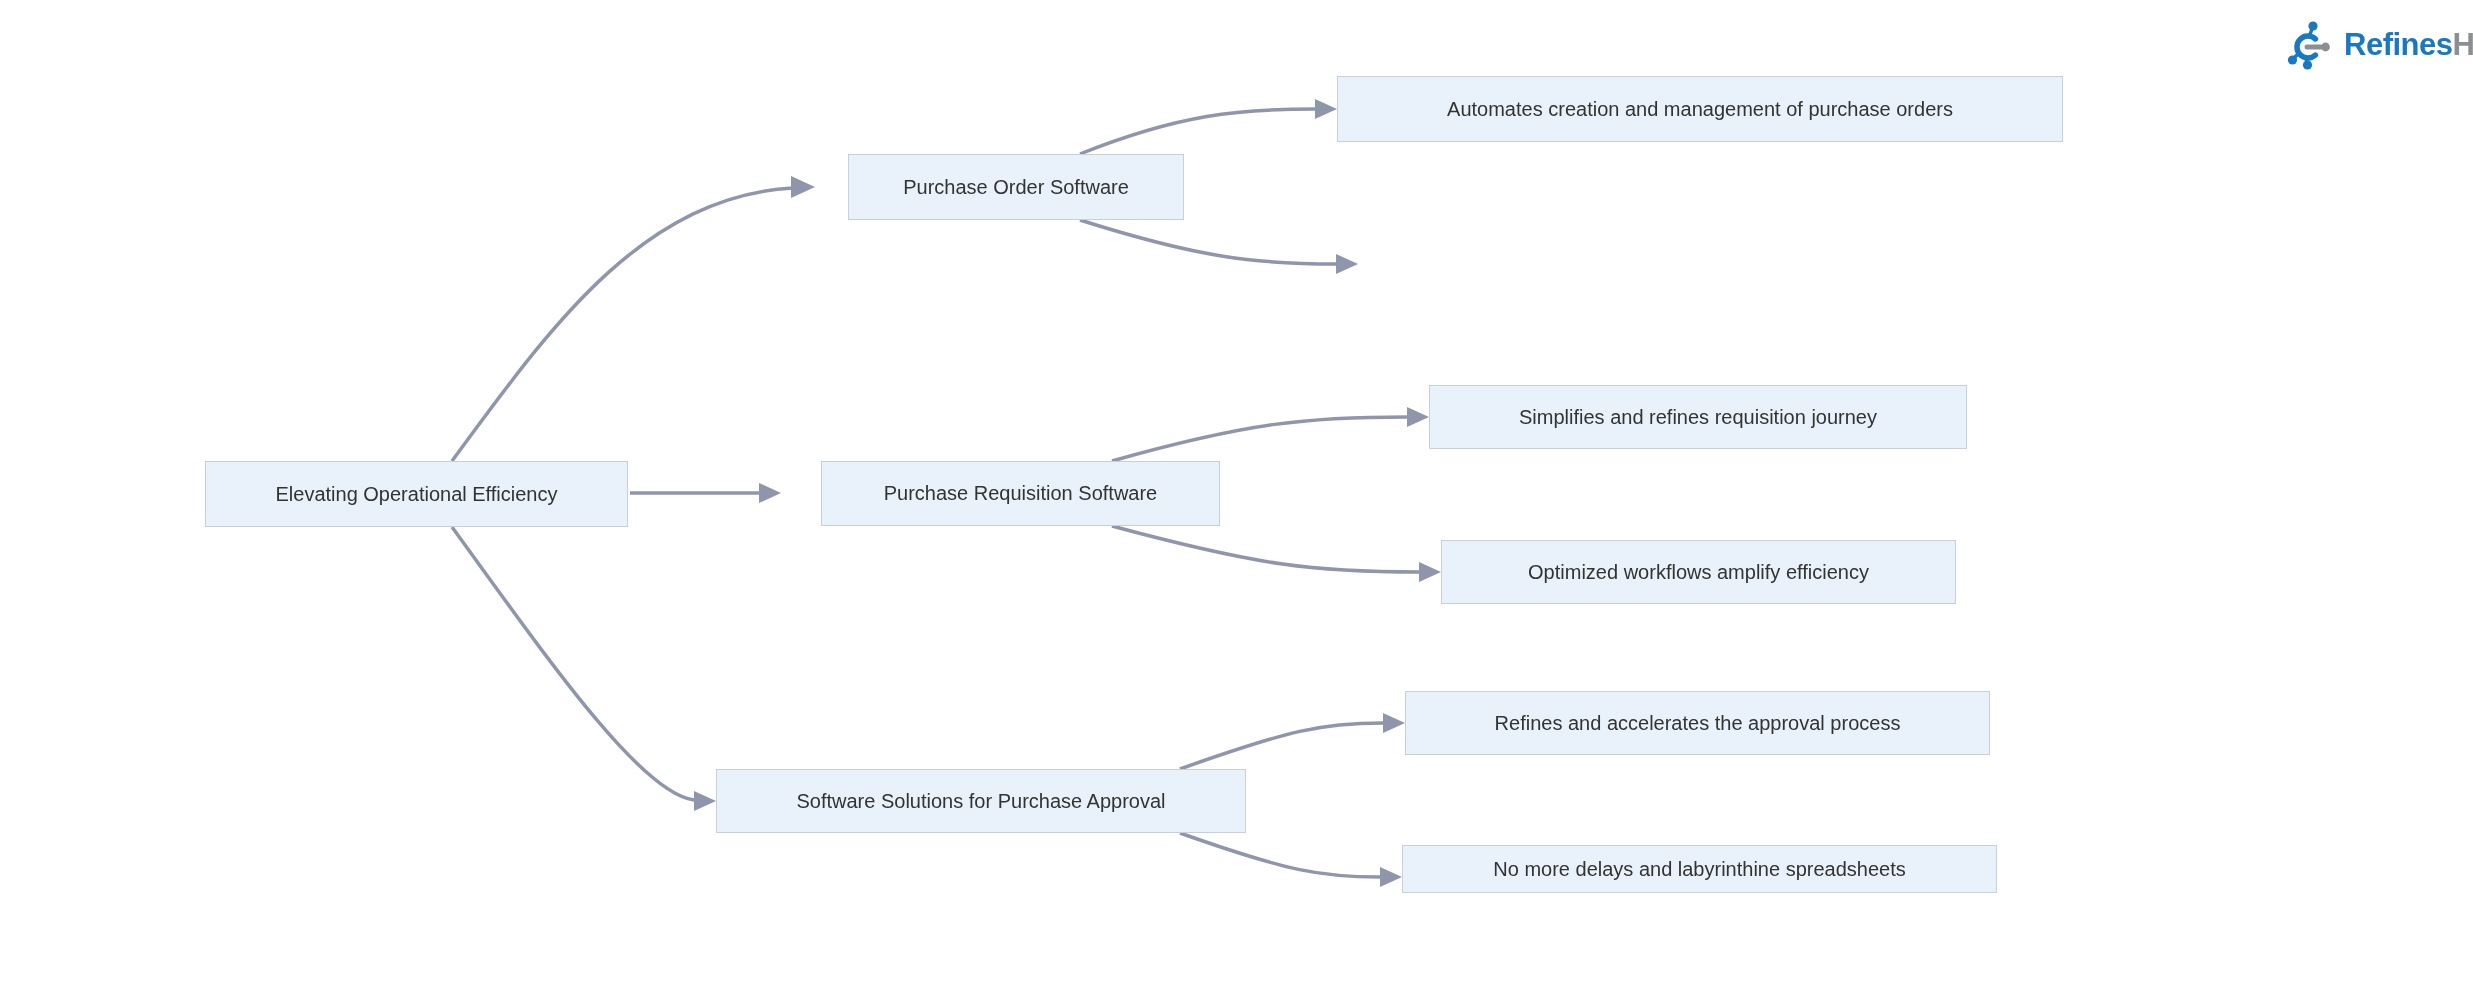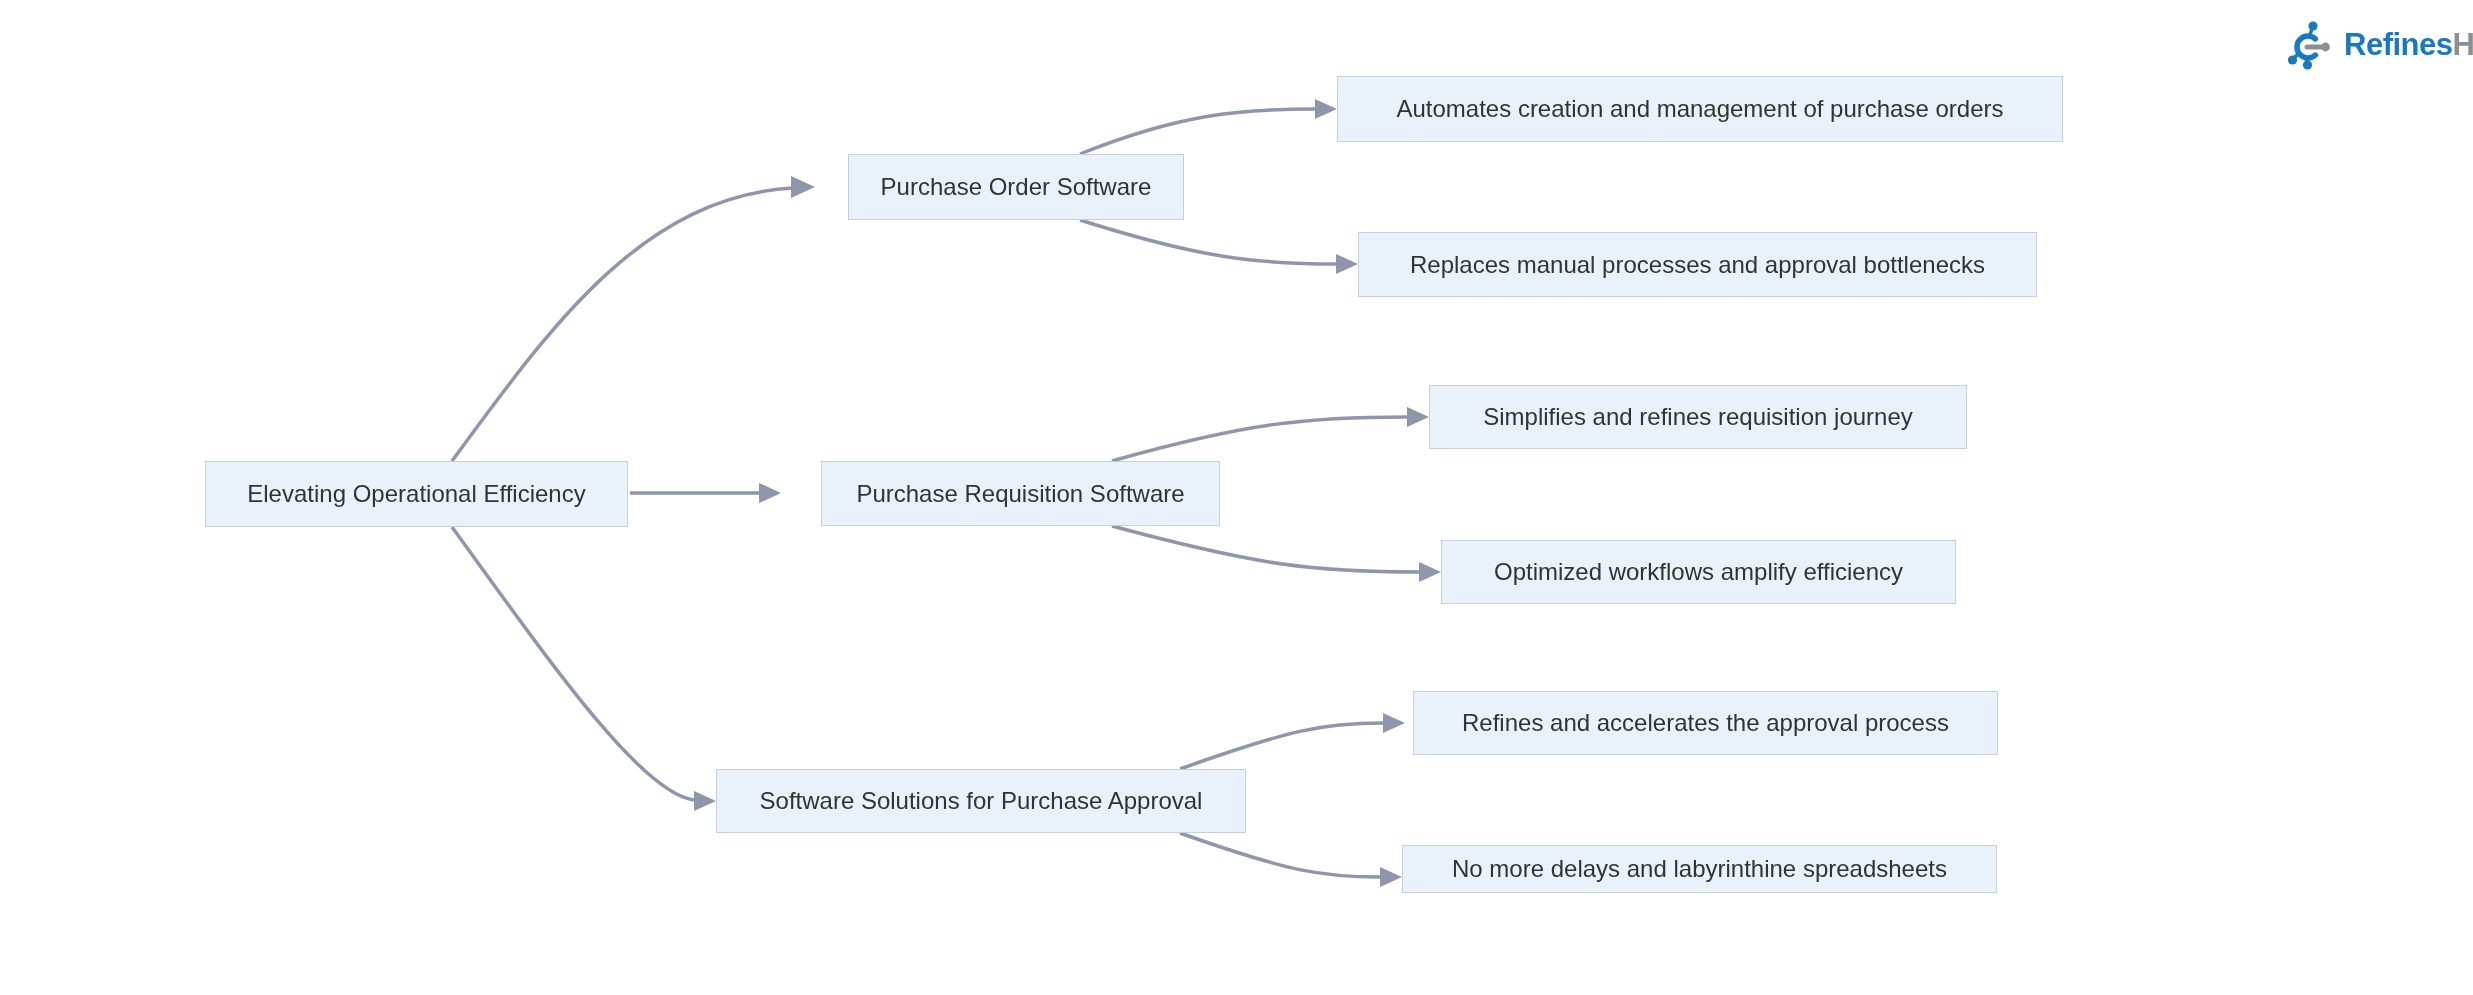--- a/index.html
+++ b/index.html
@@ -36,21 +36,21 @@
   }
   .arrowhead { fill: var(--edge); stroke: none; }
   .node {
     position: absolute;
     display: flex;
     align-items: center;
     justify-content: center;
     background: var(--node-fill);
     border: 1.5px solid var(--node-border);
     color: var(--node-text);
-    font-size: 24px;
+    font-size: 20px;
     white-space: nowrap;
     padding: 0 22px;
   }
   .brand {
     position: absolute;
     left: 2287px;
     top: 18px;
     display: flex;
     align-items: center;
     gap: 7px;
@@ -97,31 +97,30 @@
     <path class="edge" d="M 1180 833 C 1290 872, 1322 877, 1380 877"></path>
     <polygon class="arrowhead" points="1402,877 1380,867 1380,887"></polygon>
   </svg>
 
   <div class="node" style="left:205px; top:461px; width:423px; height:66px;">Elevating Operational Efficiency</div>
 
   <div class="node" style="left:848px; top:154px; width:336px; height:66px;">Purchase Order Software</div>
 
   <div class="node" style="left:1337px; top:76px; width:726px; height:66px;">Automates creation and management of purchase orders</div>
 
-  <div class="node" style="left:1358px; top:232px; width:679px; height:65px;">Replaces manual processes and approval bottlenecks</div>
 
   <div class="node" style="left:781px; top:461px; width:399px; height:65px;margin-left:40px;">Purchase Requisition Software</div>
 
   <div class="node" style="left:1429px; top:385px; width:538px; height:64px;">Simplifies and refines requisition journey</div>
 
   <div class="node" style="left:1441px; top:540px; width:515px; height:64px;">Optimized workflows amplify efficiency</div>
 
   <div class="node" style="left:716px; top:769px; width:530px; height:64px;">Software Solutions for Purchase Approval</div>
 
-  <div class="node" style="left:1405px; top:691px; width:585px; height:64px;margin-left:8px;">Refines and accelerates the approval process</div>
+  <div class="node" style="left:1405px; top:691px; width:585px; height:64px;">Refines and accelerates the approval process</div>
 
   <div class="node" style="left:1402px; top:845px; width:595px; height:48px;">No more delays and labyrinthine spreadsheets</div>
 
   <div class="brand">
     <svg width="50" height="52" viewBox="0 0 50 52" xmlns="http://www.w3.org/2000/svg">
 
       <path d="M 28.4 20.9 A 11 11 0 1 0 28.4 37.1" fill="none" stroke="#1878c0" stroke-width="5.5" stroke-linecap="round"></path>
 
       <line x1="22" y1="19" x2="25" y2="11" stroke="#1878c0" stroke-width="3.5"></line>
       <circle cx="26" cy="8" r="4.6" fill="#1878c0"></circle>

